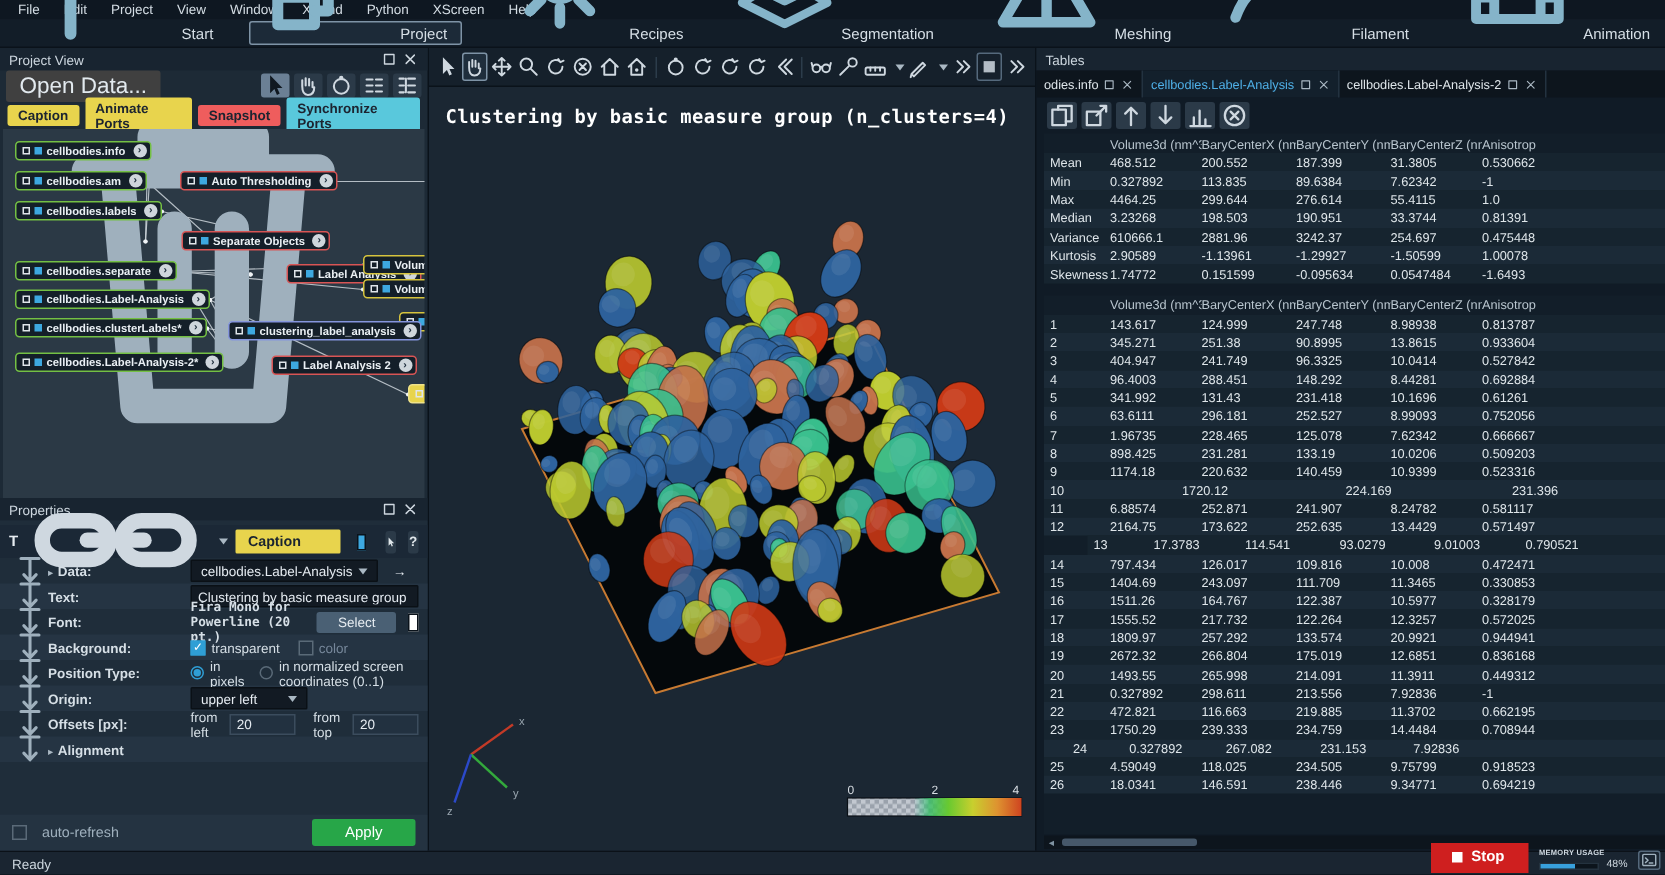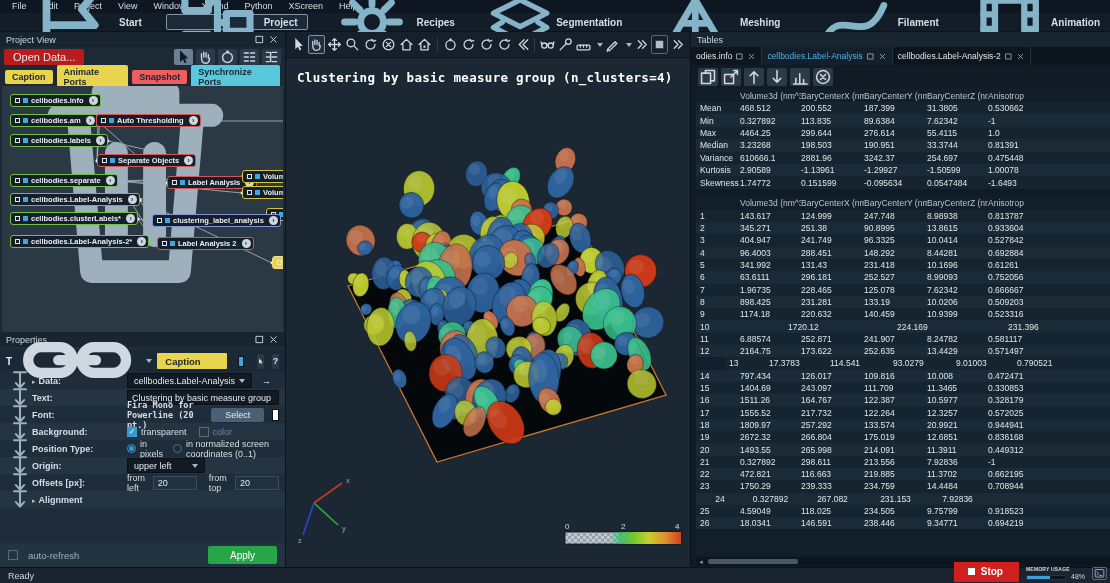--- a/index.html
+++ b/index.html
@@ -4,51 +4,51 @@
 <style>
   html,body{margin:0;padding:0;background:#0c141c;}
   body{font-family:"Liberation Sans","DejaVu Sans",sans-serif;-webkit-font-smoothing:antialiased;}
   *{box-sizing:border-box;user-select:none;}
   #app{width:1110px;height:583px;position:relative;background:#16202b;overflow:hidden;}
 
   
   #menubar{height:13px;background:#0e1721;display:flex;align-items:center;padding-left:4px;}
   .menu-item{font-size:9px;color:#d4dde4;padding:0 8px;line-height:13px;cursor:default;}
   #ribbon{height:19px;background:#121d28;border-bottom:1px solid #0a121a;display:flex;align-items:center;padding-left:14px;gap:14px;}
-  .ribbon-tab{display:flex;align-items:center;gap:5px;font-size:10px;color:#d6dfe6;padding:0 9px;height:16px;border:1px solid transparent;border-radius:2px;font-weight:bold;}
+  .ribbon-tab{display:flex;align-items:flex-end;gap:5px;font-size:10px;color:#d6dfe6;padding:0 9px;height:16px;border:1px solid transparent;border-radius:2px;}
   .ribbon-tab.active{border-color:#7e93a6;background:#1c2a38;}
   .icon{display:inline-flex;align-items:center;justify-content:center;}
   .icon svg{width:11px;height:11px;stroke:currentColor;fill:none;stroke-width:1.2;stroke-linecap:round;stroke-linejoin:round;}
   .ribbon-tab .icon{color:#85b4c9;}
 
   #main{display:flex;height:535px;}
 
   
   #left{width:366px;display:flex;flex-direction:column;background:#1d2a36;border-right:1px solid #0a121a;}
   .panel-h{height:15px;background:#182430;display:flex;align-items:center;padding:0 6px;font-size:9px;color:#ccd6de;flex:none;}
   .panel-h .sp{flex:1;}
   .winbtn{width:11px;height:11px;display:inline-flex;align-items:center;justify-content:center;color:#cfd8e0;margin-left:3px;}
   .winbtn svg{width:9px;height:9px;}
   #pv-toolbar{height:20px;display:flex;align-items:center;padding:1px 4px;gap:3px;flex:none;}
-  #open-data{background:#b91c1c;color:#e2e9ee;font-size:11px;padding:2px 9px;border-radius:2px;cursor:pointer;}
+  #open-data{background:#404040;color:#e2e9ee;font-size:15px;padding:2px 9px;border-radius:2px;cursor:pointer;}
   .tbtn{width:19px;height:16px;display:flex;align-items:center;justify-content:center;background:#2b3a48;border-radius:2px;color:#cfd8e0;cursor:pointer;}
   .tbtn.active{background:#6b8095;color:#101820;}
   .tbtn svg{width:11px;height:11px;}
   #pv-toolbar .sp{flex:1;}
   #tagrow{height:19px;display:flex;gap:4px;padding:0 5px;align-items:center;flex:none;}
   .tag{font-size:9px;font-weight:bold;color:#1c2430;padding:2px 7px;border-radius:2px;cursor:pointer;}
 
   #graph{flex:1;position:relative;background:#2b3945;margin:0 2px;overflow:hidden;}
   #graph-edges{position:absolute;left:0;top:0;}
   .node{position:absolute;height:13px;display:flex;align-items:center;gap:3px;padding:0 2px 0 4px;font-size:7.5px;font-weight:bold;color:#eaf0f4;background:#141f29;border:1px solid #888;border-radius:3px;white-space:nowrap;cursor:pointer;z-index:2;}
   .node .sq1{width:5px;height:5px;border:1px solid #dfe5ea;flex:none;}
   .node .sq2{width:5px;height:5px;background:#3da8e0;flex:none;}
   .node .p{width:9px;height:9px;border-radius:50%;background:#cfd6dc;color:#233240;font-size:7px;line-height:9px;text-align:center;flex:none;margin-left:2px;}
   .node.g{border-color:#74c044;}
-  .node.r{border-color:#d85555;}
+  .node.r{border-color:#d85555;margin-left:24px;}
   .node.o{border-color:#e0923c;}
   .node.y{border-color:#d6c43e;}
   .node.b{border-color:#8595dd;}
   .node.sel{background:#e8d44d;color:#1a2430;border-color:#efe28a;}
   .node.sel .sq2{background:#2fa8d8;}
   #trash{position:absolute;right:14px;bottom:22px;color:#9fb0bd;}
   #trash svg{width:13px;height:13px;}
 
   
   #props{height:196px;background:#1f2d3a;padding-top:3px;font-size:9px;color:#d6dfe6;flex:none;}

